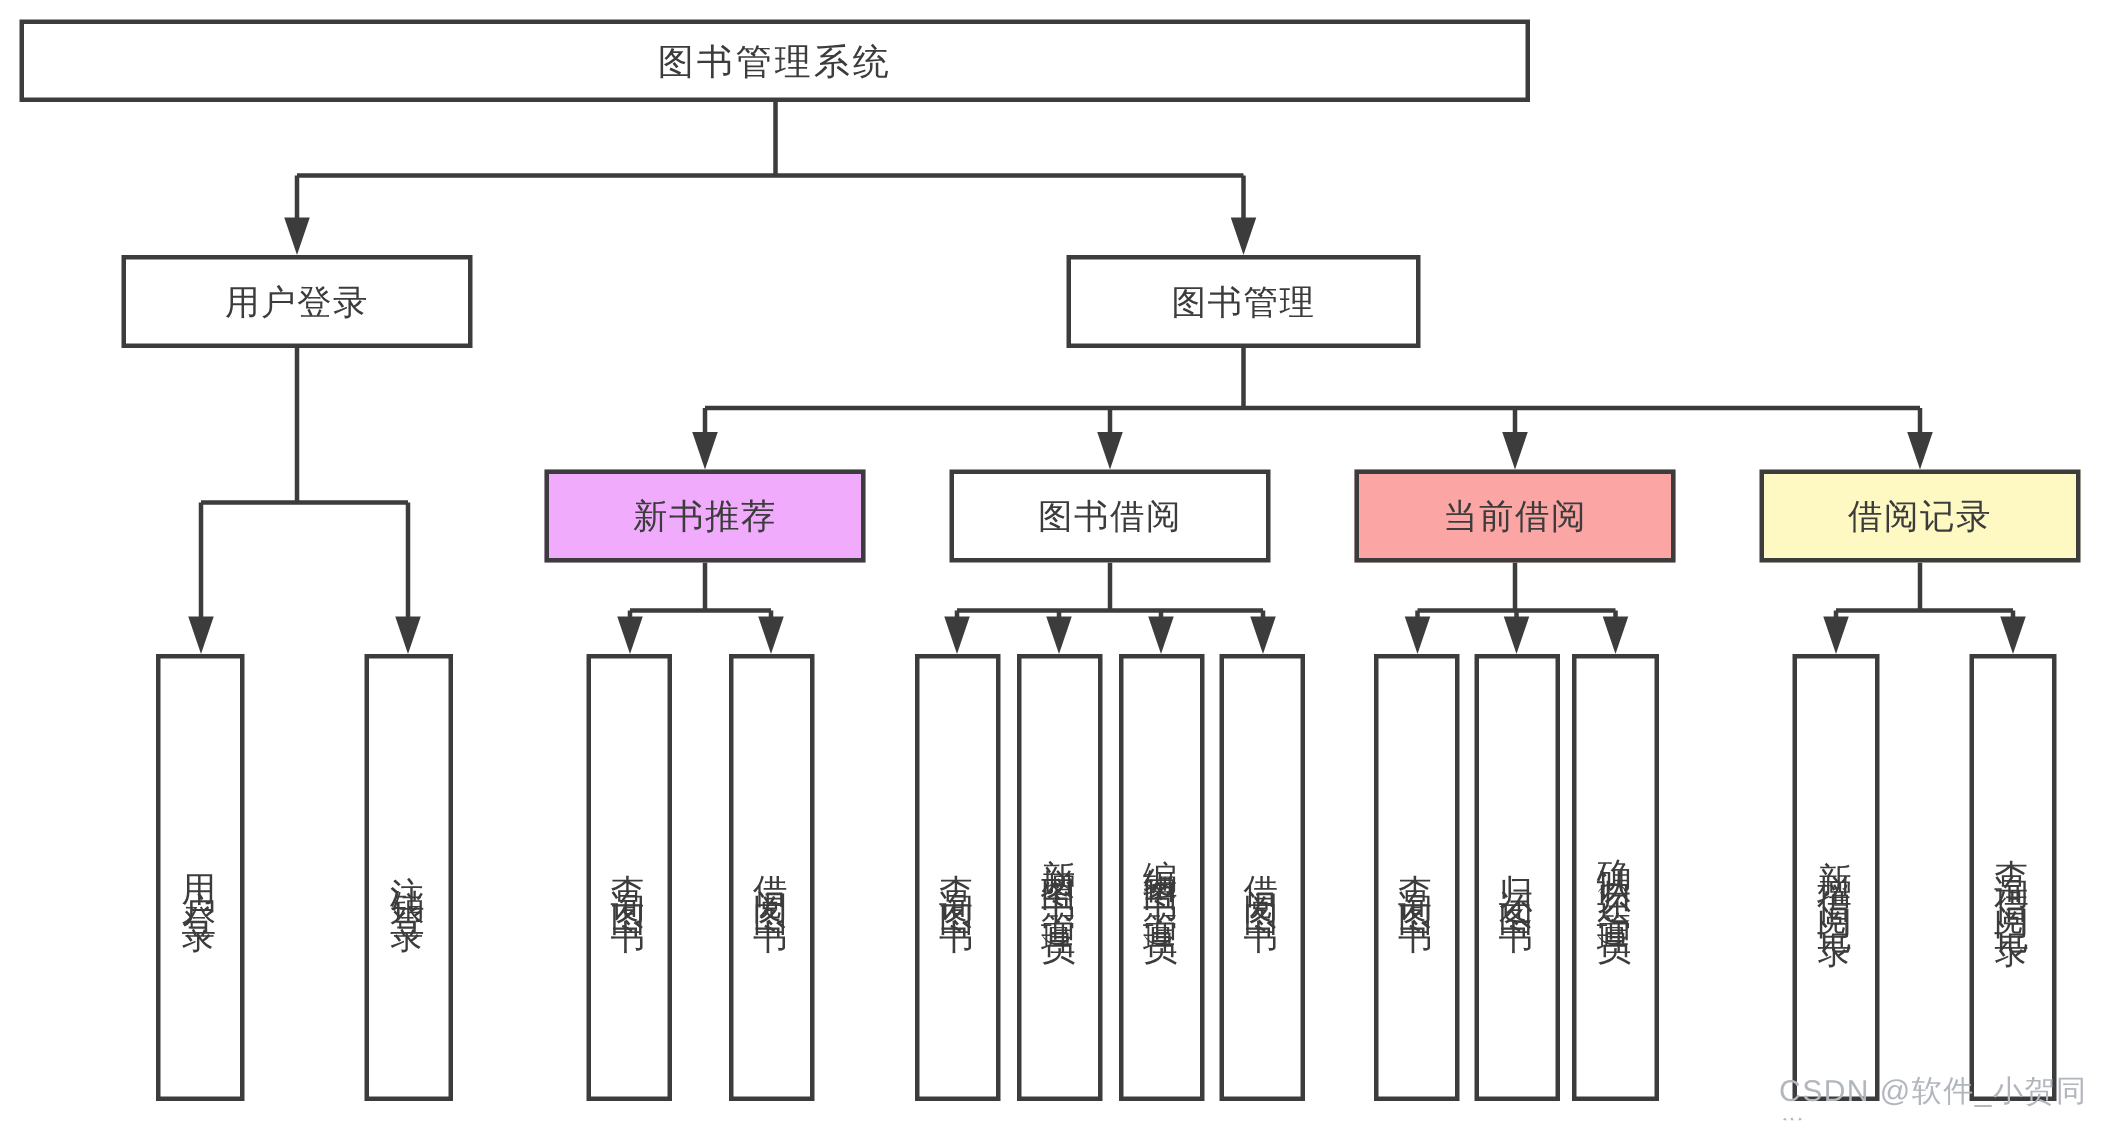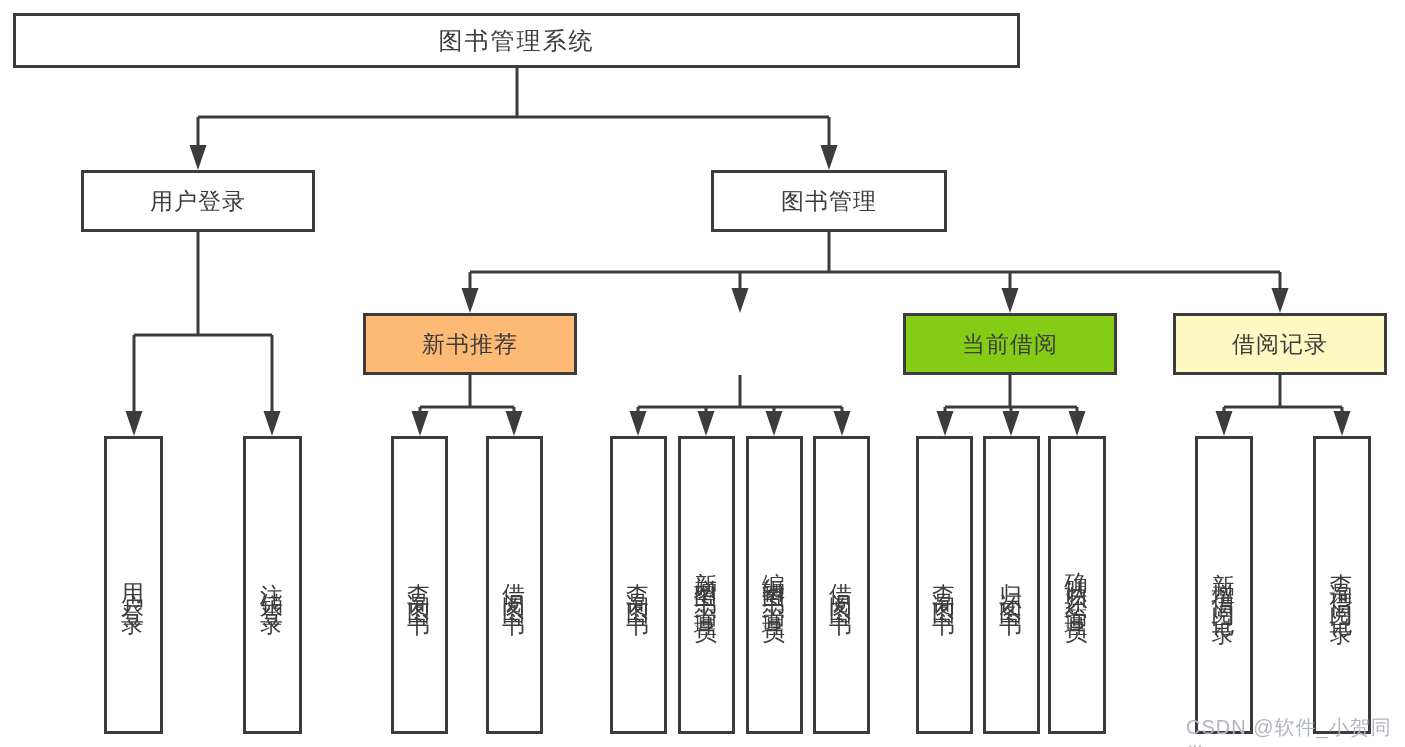--- a/index.html
+++ b/index.html
@@ -54,22 +54,23 @@
         <polygon points="1215.5,411 1232.5,411 1224,436" fill="#3c3c3c"></polygon>
         <polygon points="1333.5,411 1350.5,411 1342,436" fill="#3c3c3c"></polygon>
       </g>
   </svg>
 
   <div class="node h-node root-node" style="left: 13px; top: 13px; width: 1007px; height: 55px; border-color: rgb(60, 60, 60); color: rgb(60, 60, 60); background: rgb(255, 255, 255);">图书管理系统</div>
 
   <div class="node h-node" style="left: 81px; top: 170px; width: 234px; height: 62px; border-color: rgb(60, 60, 60); color: rgb(60, 60, 60); background: rgb(255, 255, 255);">用户登录</div>
   <div class="node h-node" style="left: 711px; top: 170px; width: 236px; height: 62px; border-color: rgb(60, 60, 60); color: rgb(60, 60, 60); background: rgb(255, 255, 255); text-align: center;">图书管理</div>
 
-  <div class="node h-node" style="left: 363px; top: 313px; width: 214px; height: 62px; border-color: rgb(60, 60, 60); color: rgb(60, 60, 60); background: #fdba74;">新书推荐</div>
-  <div class="node h-node" style="left: 903px; top: 313px; width: 214px; height: 62px; border-color: rgb(60, 60, 60); color: rgb(60, 60, 60); background: #84cc16;">当前借阅</div>
+  <div class="node h-node" style="left: 363px; top: 313px; width: 214px; height: 62px; border-color: rgb(60, 60, 60); color: rgb(60, 60, 60); background: #f0abfc;">新书推荐</div>
+  <div class="node h-node" style="left: 633px; top: 313px; width: 214px; height: 62px; border-color: rgb(60, 60, 60); color: rgb(60, 60, 60); background: rgb(255, 255, 255);">图书借阅</div>
+  <div class="node h-node" style="left: 903px; top: 313px; width: 214px; height: 62px; border-color: rgb(60, 60, 60); color: rgb(60, 60, 60); background: #fca5a5;">当前借阅</div>
   <div class="node h-node" style="left: 1173px; top: 313px; width: 214px; height: 62px; border-color: rgb(60, 60, 60); color: rgb(60, 60, 60); background: #fef9c3;">借阅记录</div>
 
   <div class="node v-node" style="left: 104px; top: 436px; width: 59px; height: 298px; border-color: rgb(60, 60, 60); color: rgb(60, 60, 60); background: rgb(255, 255, 255);">用户登录</div>
   <div class="node v-node" style="left: 243px; top: 436px; width: 59px; height: 298px; border-color: rgb(60, 60, 60); color: rgb(60, 60, 60); background: rgb(255, 255, 255);">注销登录</div>
 
   <div class="node v-node" style="left: 391px; top: 436px; width: 57px; height: 298px; border-color: rgb(60, 60, 60); color: rgb(60, 60, 60); background: rgb(255, 255, 255);">查询图书</div>
   <div class="node v-node" style="left: 486px; top: 436px; width: 57px; height: 298px; border-color: rgb(60, 60, 60); color: rgb(60, 60, 60); background: rgb(255, 255, 255);">借阅图书</div>
 
   <div class="node v-node" style="left: 610px; top: 436px; width: 57px; height: 298px; border-color: rgb(60, 60, 60); color: rgb(60, 60, 60); background: rgb(255, 255, 255);">查询图书</div>
   <div class="node v-node tight" style="left: 678px; top: 436px; width: 57px; height: 298px; border-color: rgb(60, 60, 60); color: rgb(60, 60, 60); background: rgb(255, 255, 255);">新增图书（管理员）</div>

